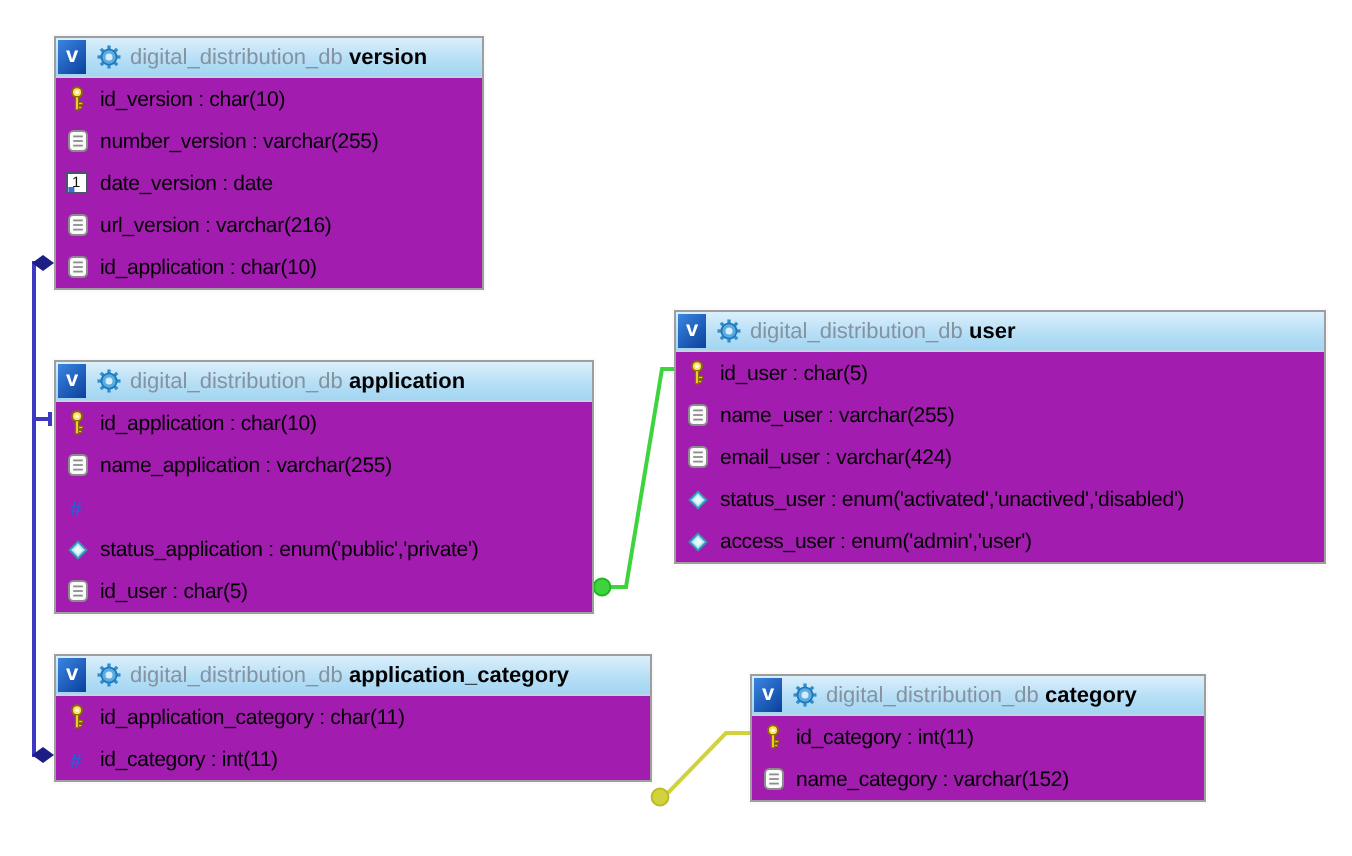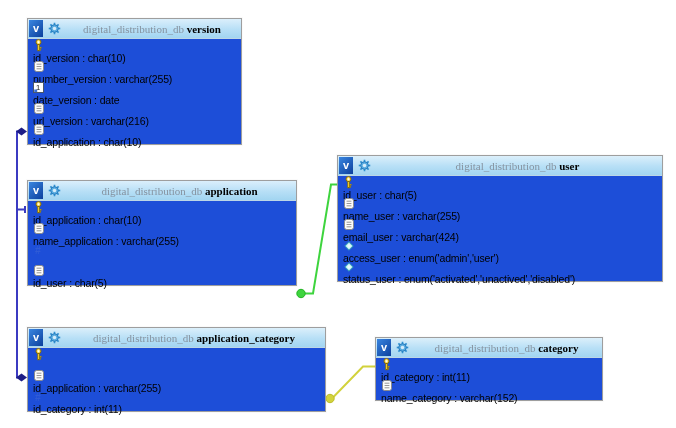--- a/index.html
+++ b/index.html
@@ -37,36 +37,34 @@
     color:#ffffff;
     font-size:11px; font-weight:bold;
     display:flex; align-items:center; justify-content:center;
     line-height:1;
     flex:0 0 auto;
     cursor:pointer;
   }
   .gear { margin:0 4px 0 5px; flex:0 0 auto; cursor:pointer; display:flex; }
   .header-text {
     flex:1 1 auto;
-    text-align:center;
+    text-align:left;
     font-size:11px;
     color:#85929f;
     padding-right:2px;
-    font-family:Liberation Serif, serif;
   }
   .header-text b { color:#000000; font-weight:bold; }
   .table-row {
     height:21px;
     display:flex;
-    align-items:flex-start;
+    align-items:center;
     padding-left:5px;
     white-space:nowrap;
-    background:#1d4ed8;
+    background:#a21caf;
     cursor:pointer;
-    flex-direction:column;
   }
   .field-icon { width:11px; height:13px; margin-right:6px; flex:0 0 auto; display:flex; align-items:center; justify-content:center; }
   .field-label {
     font-size:10.5px;
     color:#000000;
     letter-spacing:-0.15px;
   }
 </style>
 </head>
 <body>
@@ -209,30 +207,30 @@
         </span>
         <span class="field-label">email_user : varchar(424)</span>
       </div>
       <div class="table-row">
         <span class="field-icon">
           <svg width="10" height="10" viewBox="0 0 10 10">
             <polygon points="5,0.8 9.2,5 5,9.2 0.8,5" fill="#aee4ee" stroke="#2f9ab5" stroke-width="1"></polygon>
             <polygon points="5,2.6 7.3,5 5,7.4 2.7,5" fill="#e9f9fc"></polygon>
           </svg>
         </span>
-        <span class="field-label">access_user : enum('admin','user')</span>
+        <span class="field-label">status_user : enum('activated','unactived','disabled')</span>
       </div>
       <div class="table-row">
         <span class="field-icon">
           <svg width="10" height="10" viewBox="0 0 10 10">
             <polygon points="5,0.8 9.2,5 5,9.2 0.8,5" fill="#aee4ee" stroke="#2f9ab5" stroke-width="1"></polygon>
             <polygon points="5,2.6 7.3,5 5,7.4 2.7,5" fill="#e9f9fc"></polygon>
           </svg>
         </span>
-        <span class="field-label">status_user : enum('activated','unactived','disabled')</span>
+        <span class="field-label">access_user : enum('admin','user')</span>
       </div>
     </div>
     <div class="table-card" style="left: 27px; top: 180px; width: 270px;">
       <div class="table-header">
         <div class="toggle-box">v</div>
         <span class="gear">
           <svg width="13" height="13" viewBox="0 0 14 14">
             <g stroke="#2e8fd0" stroke-width="1.8">
               <line x1="7" y1="0.8" x2="7" y2="13.2"></line>
               <line x1="0.8" y1="7" x2="13.2" y2="7"></line>
@@ -270,20 +268,29 @@
       </div>
       <div class="table-row">
         <span class="field-icon">
           <svg width="10" height="12" viewBox="0 0 10 12">
             <text x="1" y="10" font-size="10.5" font-weight="bold" font-family="Liberation Sans,sans-serif" fill="#2f5bd6">#</text>
           </svg>
         </span>
       </div>
       <div class="table-row">
         <span class="field-icon">
+          <svg width="10" height="10" viewBox="0 0 10 10">
+            <polygon points="5,0.8 9.2,5 5,9.2 0.8,5" fill="#aee4ee" stroke="#2f9ab5" stroke-width="1"></polygon>
+            <polygon points="5,2.6 7.3,5 5,7.4 2.7,5" fill="#e9f9fc"></polygon>
+          </svg>
+        </span>
+        <span class="field-label">status_application : enum('public','private')</span>
+      </div>
+      <div class="table-row">
+        <span class="field-icon">
           <svg width="10" height="11" viewBox="0 0 10 11">
             <rect x="0.5" y="0.5" width="9" height="10" rx="2.2" fill="#fbfbfb" stroke="#8c8c8c" stroke-width="1"></rect>
             <line x1="2.6" y1="3.2" x2="7.4" y2="3.2" stroke="#8c8c8c" stroke-width="0.9"></line>
             <line x1="2.6" y1="5.5" x2="7.4" y2="5.5" stroke="#8c8c8c" stroke-width="0.9"></line>
             <line x1="2.6" y1="7.8" x2="7.4" y2="7.8" stroke="#8c8c8c" stroke-width="0.9"></line>
           </svg>
         </span>
         <span class="field-label">id_user : char(5)</span>
       </div>
     </div>
@@ -307,31 +314,21 @@
       <div class="table-row">
         <span class="field-icon">
           <svg width="9" height="13" viewBox="0 0 9 13">
             <circle cx="4.5" cy="3.1" r="2.5" fill="#ffe066" stroke="#8a6d00" stroke-width="1"></circle>
             <circle cx="4.5" cy="3.1" r="0.9" fill="#ffffff"></circle>
             <rect x="3.7" y="5.3" width="1.6" height="6.6" fill="#eccb2a" stroke="#8a6d00" stroke-width="0.6"></rect>
             <rect x="5.3" y="8.2" width="2" height="1.1" fill="#eccb2a" stroke="#8a6d00" stroke-width="0.5"></rect>
             <rect x="5.3" y="10.2" width="1.5" height="1.1" fill="#eccb2a" stroke="#8a6d00" stroke-width="0.5"></rect>
           </svg>
         </span>
-      </div>
-      <div class="table-row">
-        <span class="field-icon">
-          <svg width="10" height="11" viewBox="0 0 10 11">
-            <rect x="0.5" y="0.5" width="9" height="10" rx="2.2" fill="#fbfbfb" stroke="#8c8c8c" stroke-width="1"></rect>
-            <line x1="2.6" y1="3.2" x2="7.4" y2="3.2" stroke="#8c8c8c" stroke-width="0.9"></line>
-            <line x1="2.6" y1="5.5" x2="7.4" y2="5.5" stroke="#8c8c8c" stroke-width="0.9"></line>
-            <line x1="2.6" y1="7.8" x2="7.4" y2="7.8" stroke="#8c8c8c" stroke-width="0.9"></line>
-          </svg>
-        </span>
-        <span class="field-label">id_application : varchar(255)</span>
+        <span class="field-label">id_application_category : char(11)</span>
       </div>
       <div class="table-row">
         <span class="field-icon">
           <svg width="10" height="12" viewBox="0 0 10 12">
             <text x="1" y="10" font-size="10.5" font-weight="bold" font-family="Liberation Sans,sans-serif" fill="#2f5bd6">#</text>
           </svg>
         </span>
         <span class="field-label">id_category : int(11)</span>
       </div>
     </div>

